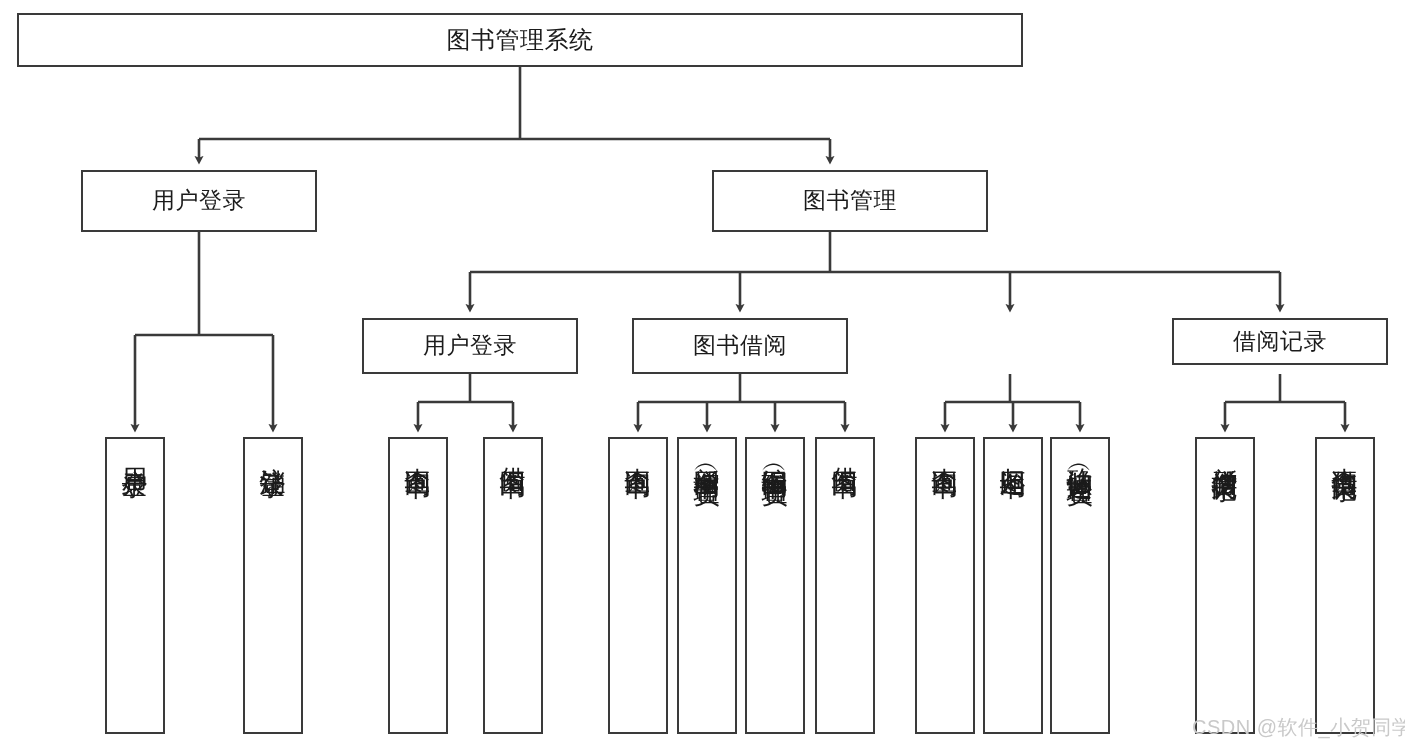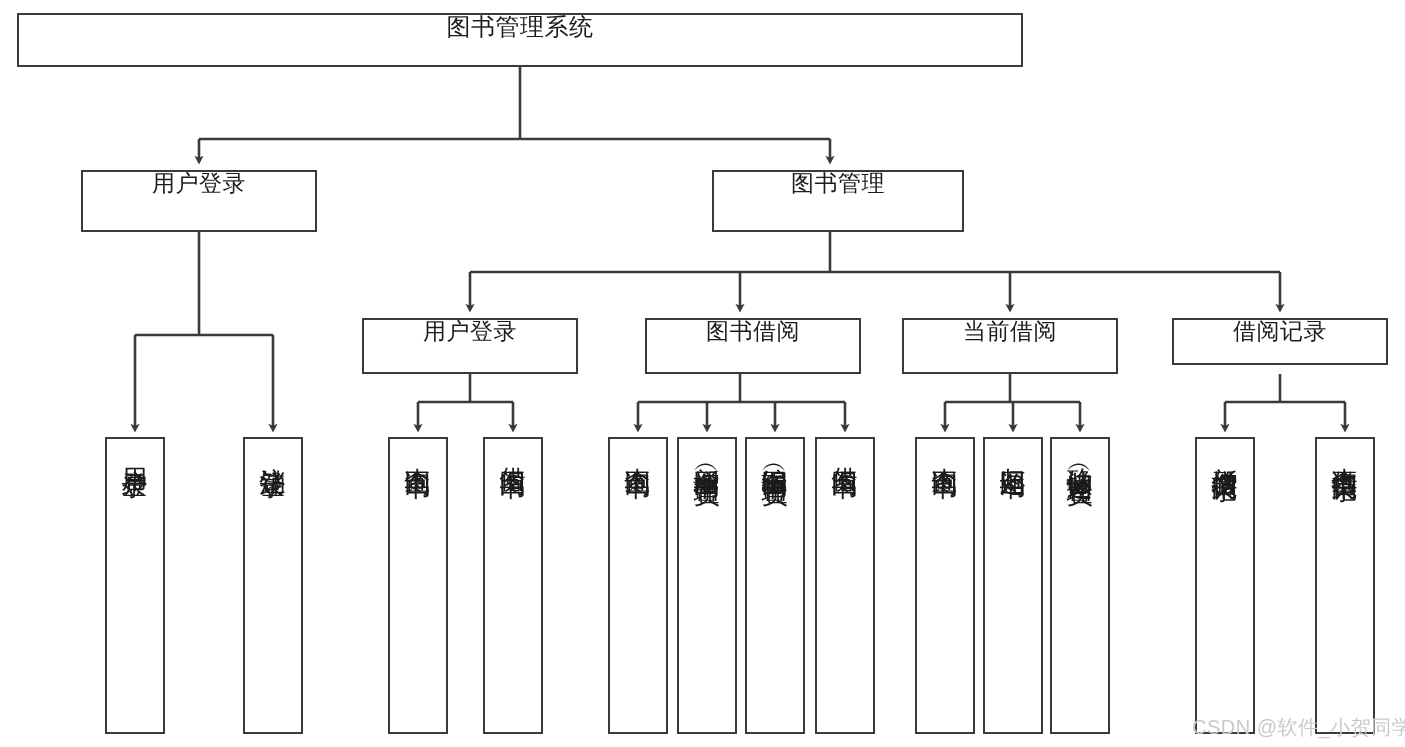--- a/index.html
+++ b/index.html
@@ -24,21 +24,21 @@
     width: 1405px;
     height: 747px;
     pointer-events: none;
   }
   .node {
     position: absolute;
     box-sizing: border-box;
     border: 2px solid #3a3a3a;
     background: #ffffff;
     display: flex;
-    align-items: flex-start;
+    align-items: center;
     justify-content: center;
     color: #1b1b1b;
   }
   .node .label {
     display: block;
     text-align: center;
     line-height: 1.02;
     letter-spacing: 0.5px;
   }
   
@@ -125,32 +125,29 @@
     </g>
   </svg>
 
   <div class="node horiz root" style="left:17px; top:13px; width:1006px; height:54px;">
     <span class="label">图书管理系统</span>
   </div>
 
   <div class="node horiz" style="left:81px; top:170px; width:236px; height:62px;">
     <span class="label">用户登录</span>
   </div>
-  <div class="node horiz" style="left:712px; top:170px; width:252px; height:62px;">
+  <div class="node horiz" style="left:712px; top:170px; width:276px; height:62px;">
     <span class="label">图书管理</span>
   </div>
 
   <div class="node horiz" style="left:362px; top:318px; width:216px; height:56px;">
     <span class="label">用户登录</span>
   </div>
-  <div class="node horiz" style="left:632px; top:318px; width:216px; height:56px;margin-left:13px;">
+  <div class="node horiz" style="left:632px; top:318px; width:216px; height:56px;">
     <span class="label">图书借阅</span>
-  </div>
-  <div class="node horiz" style="left:902px; top:318px; width:216px; height:56px;">
-    <span class="label">当前借阅</span>
   </div>
   <div class="node horiz" style="left:1172px; top:318px; width:216px; height:47px;">
     <span class="label">借阅记录</span>
   </div>
 
   <div class="node vert" style="left:105px; top:437px; width:60px; height:297px;">
     <span class="label">用户登录</span>
   </div>
   <div class="node vert" style="left:243px; top:437px; width:60px; height:297px;">
     <span class="label">注销登录</span>

